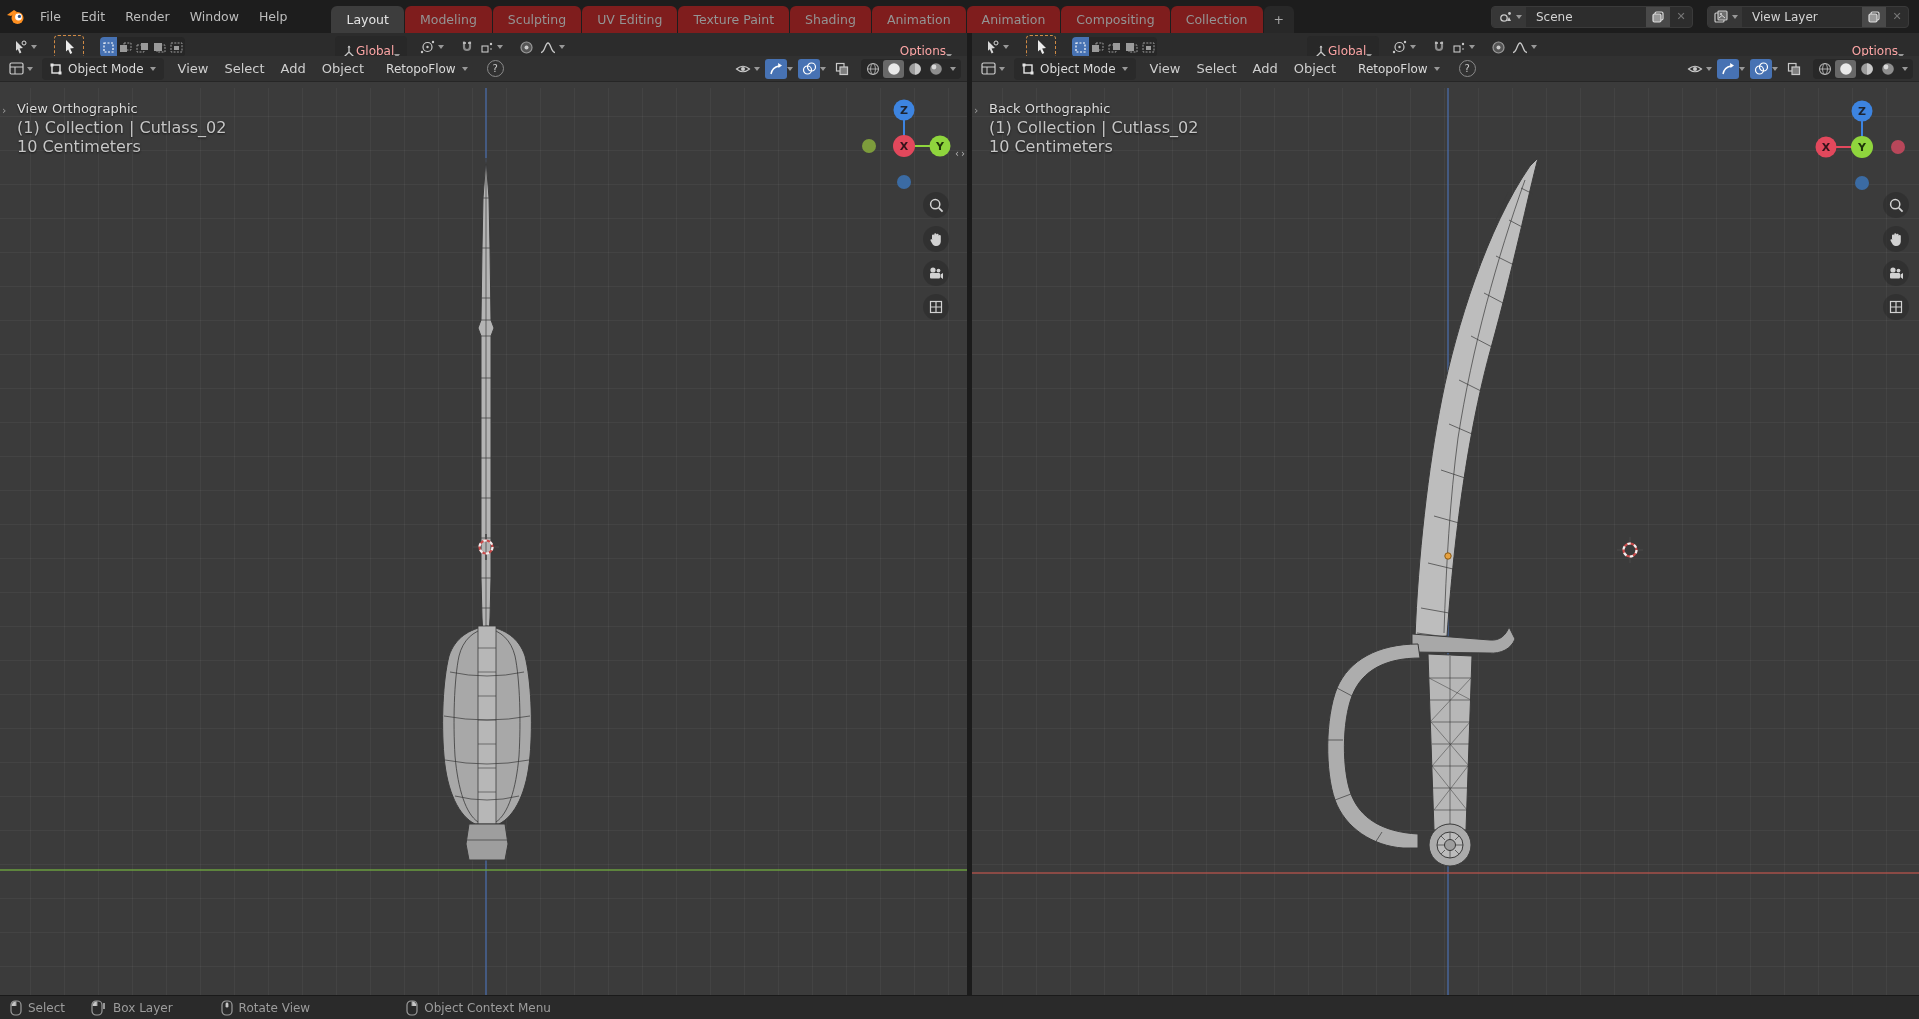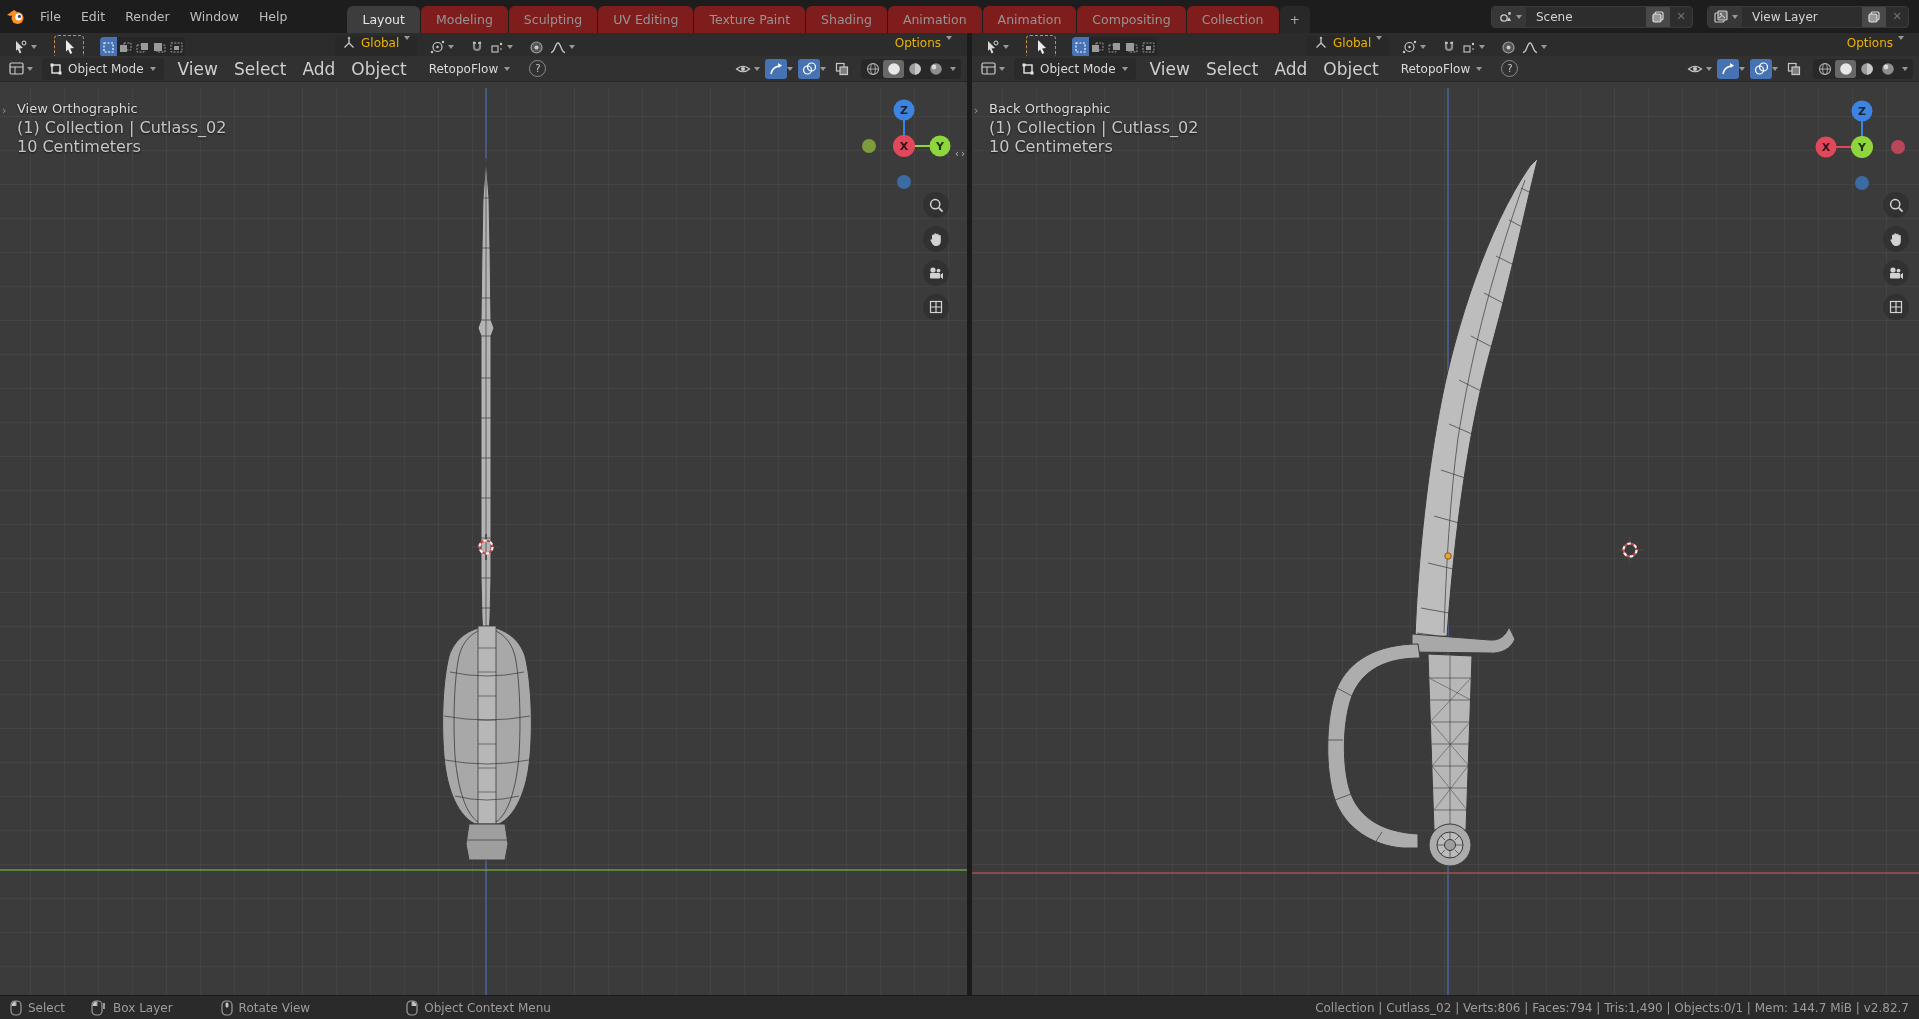--- a/index.html
+++ b/index.html
@@ -4,21 +4,21 @@
 <style>
   *{margin:0;padding:0;box-sizing:border-box}
   html,body{background:#101010}
   body{font-family:"DejaVu Sans",sans-serif;-webkit-font-smoothing:antialiased}
   #app{position:relative;width:1919px;height:1019px;background:#1d1d1d;overflow:hidden;font-size:12px;color:#c3c3c3}
 
   
   .topbar{position:absolute;top:0;left:0;right:0;height:33px;display:flex;align-items:center;background:#1d1d1d;z-index:30}
   .logo{width:30px;display:flex;justify-content:center;align-items:center}
   .menu-item{padding:0 10px;line-height:22px;color:#bdbdbd;border-radius:4px;font-size:12.5px;cursor:default}
-  .tabs{display:flex;align-self:flex-end;margin-left:50px;height:27px}
+  .tabs{display:flex;align-self:flex-end;margin-left:34px;height:27px}
   .tab{padding:0 15px;line-height:27px;border-radius:6px 6px 0 0;background:#7f1d1d;color:#949494;margin-right:1px;font-size:12.5px;white-space:nowrap}
   .tab.active{background:#3d3d3d;color:#e4e4e4}
   .tab.addtab{padding:0 10px;color:#a8a8a8;background:#282828;border-radius:6px 6px 0 0}
   .topright{margin-left:auto;display:flex;gap:14px;padding-right:10px}
   .idblock{display:flex;align-items:center;height:22px;background:#2d2d2d;border:1px solid #3a3a3a;border-radius:4px;overflow:hidden}
   .idblock .icn{display:flex;align-items:center;padding:0 4px 0 6px;gap:2px;background:#373737;height:100%}
   .idblock .txt{padding:0 10px;min-width:120px;color:#d4d4d4}
   .idblock .sq{display:flex;align-items:center;justify-content:center;width:24px;height:100%;background:#494949}
   .idblock .xbt{display:flex;align-items:center;justify-content:center;width:22px;height:100%;color:#777;font-size:11px}
 
@@ -27,28 +27,28 @@
   #vp-left{left:0;width:967px}
   #vp-right{left:972px;width:947px}
   .vdivider{position:absolute;top:33px;bottom:24px;left:967px;width:5px;background:#1b1b1b;z-index:25}
 
   .toolsrow{position:absolute;top:0;left:0;right:0;height:29px;background:#2c2c2c;display:flex;align-items:center;padding:0 8px;border-bottom:1px solid #222}
   .tbtn{display:flex;align-items:center;justify-content:center;height:22px;border-radius:4px;padding:0 3px;gap:3px}
   .tool-active{width:30px;height:24px;display:flex;align-items:center;justify-content:center;border:1px dashed #cf8a45;border-radius:4px;background:#2f2f2f;margin-left:14px}
   .modegrp{display:flex;margin-left:16px;background:#262626;border-radius:4px;overflow:hidden}
   .modegrp .mbtn{width:17px;height:20px;display:flex;align-items:center;justify-content:center}
   .modegrp .mbtn.on{background:#4772b3}
-  .dd{display:flex;align-items:flex-start;gap:5px;height:22px;background:#282828;border-radius:4px;padding:0 7px;color:#eab308;white-space:nowrap}
+  .dd{display:flex;align-items:flex-end;height:22px;background:#282828;border-radius:4px;padding:0 7px;color:#fca5a5;white-space:nowrap}
   .chev{width:0;height:0;border-left:3.5px solid transparent;border-right:3.5px solid transparent;border-top:4.5px solid #989898;display:inline-block}
   .gap-l{margin-left:150px}
   .sml{margin-left:10px}
   .spacer{flex:1}
 
   .vph{position:absolute;top:23px;left:0;right:0;height:26px;background:#313131;display:flex;align-items:center;padding:0 6px;border-bottom:1px solid #262626}
-  .vph .hmenu{padding:0 8px;line-height:24px;color:#cfcfcf;font-size:17px}
+  .vph .hmenu{padding:0 8px;line-height:24px;color:#cfcfcf;font-size:13px}
   .vph .modebox{display:flex;align-items:center;gap:6px;background:#2a2a2a;height:22px;border-radius:4px;padding:0 8px;margin:0 6px;color:#dadada}
   .hgrp{display:flex;align-items:center;margin-left:5px}
   .hbtn{width:22px;height:20px;display:flex;align-items:center;justify-content:center;border-radius:3px}
   .hbtn.on{background:#4772b3}
   .helpbtn{width:17px;height:17px;border:1px solid #8a8a8a;border-radius:50%;display:flex;align-items:center;justify-content:center;color:#c9c9c9;font-size:10px;margin-left:5px}
   .shadegrp{display:flex;align-items:center;background:#282828;border-radius:4px;margin-left:8px;padding:1px}
   .sseg{width:21px;height:18px;display:flex;align-items:center;justify-content:center;border-radius:3px}
   .sseg.on{background:#686868}
 
   .canvas{position:absolute;left:0;right:0;top:55px;bottom:0;background-color:#3b3b3b;
@@ -712,16 +712,15 @@
       <span>Rotate View</span>
     </span>
     <span class="hint g3">
       <svg width="12" height="16" viewBox="0 0 12 16">
           <rect x="1" y="1" width="10" height="14" rx="4" fill="none" stroke="#9c9c9c" stroke-width="1.2"></rect>
           <path d="M6 1.4 A4.6 4.6 0 0 1 10.4 6 L6 6 Z" fill="#c6c6c6"></path>
           <path d="M6 1.4 V6" stroke="#9c9c9c" stroke-width="1"></path>
         </svg>
       <span>Object Context Menu</span>
     </span>
-    <span class="stats">Collection | Cutlass_02 | Verts:806 | Faces:794 | Tris:1,490 | Objects:0/1 | Mem: 144.7 MiB | v2.82.7</span>
   </div>
 
 </div>
 
 </body></html>

